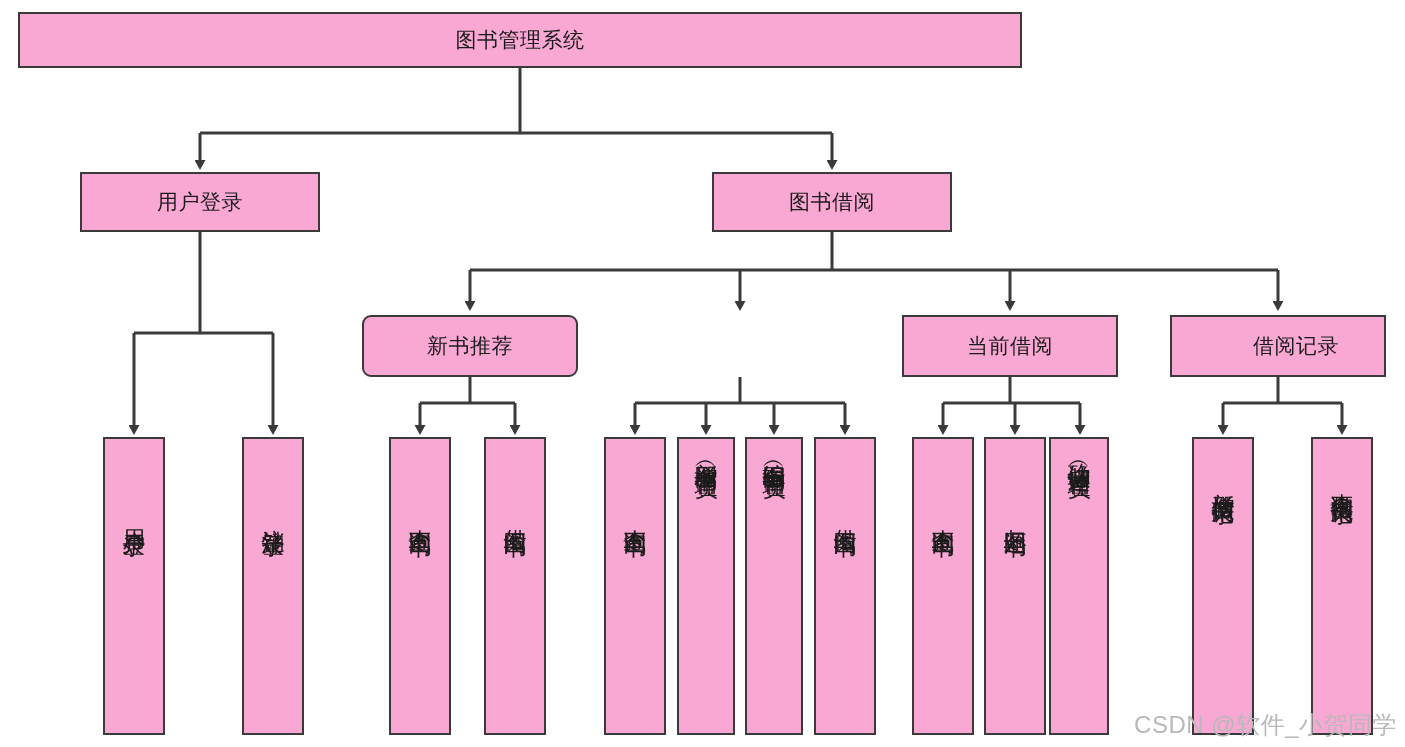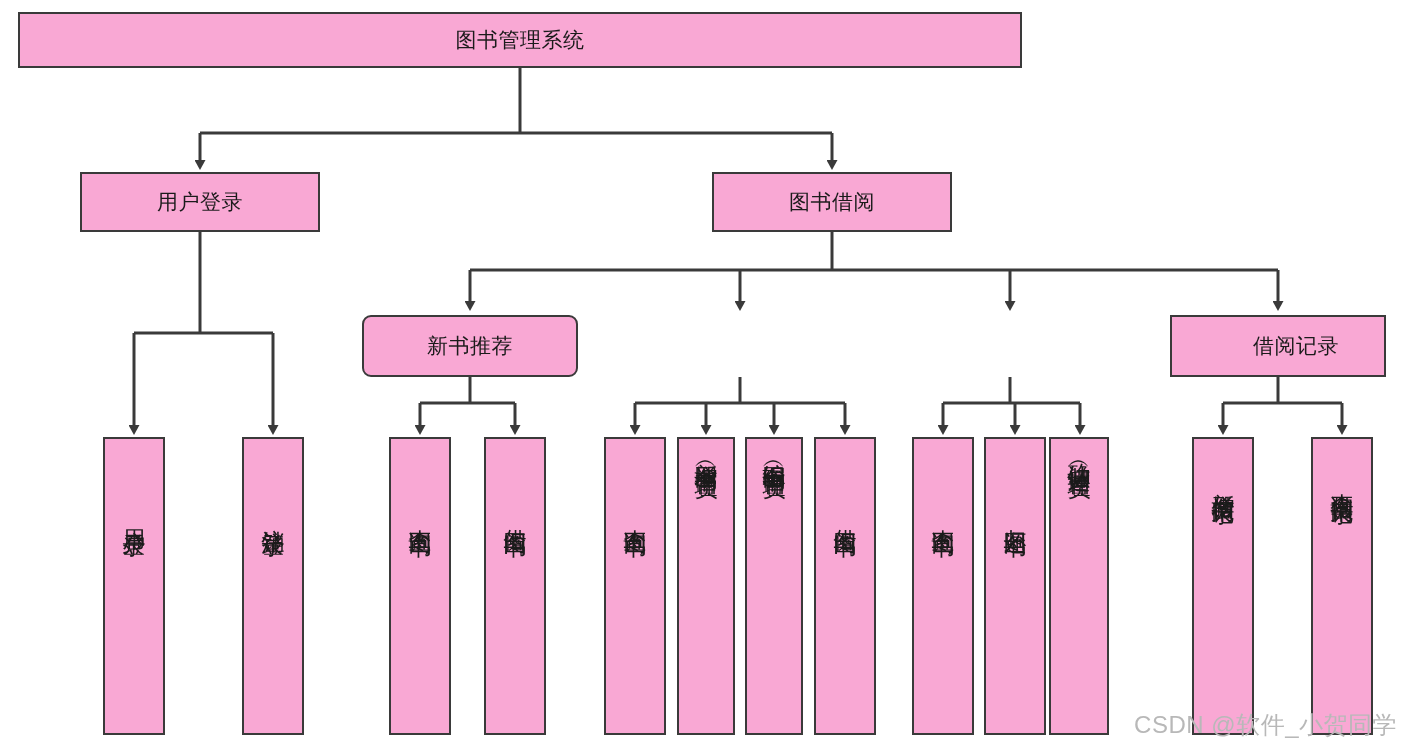--- a/index.html
+++ b/index.html
@@ -136,20 +136,23 @@
 
   <div class="node horiz" style="left:712px; top:172px; width:240px; height:60px;">
     <span class="label">图书借阅</span>
   </div>
 
   <div class="node horiz" style="left:362px; top:315px; width:216px; height:62px;border-radius:9px;">
     <span class="label">新书推荐</span>
   </div>
 
 
+  <div class="node horiz" style="left:902px; top:315px; width:216px; height:62px;">
+    <span class="label">当前借阅</span>
+  </div>
 
   <div class="node horiz" style="left:1170px; top:315px; width:216px; height:62px;padding-left:36px;">
     <span class="label">借阅记录</span>
   </div>
 
   <div class="node vert" style="left:103px; top:437px; width:62px; height:298px; padding-top:72px;">
     <span class="label">用户登录</span>
   </div>
 
   <div class="node vert" style="left:242px; top:437px; width:62px; height:298px; padding-top:72px;">

